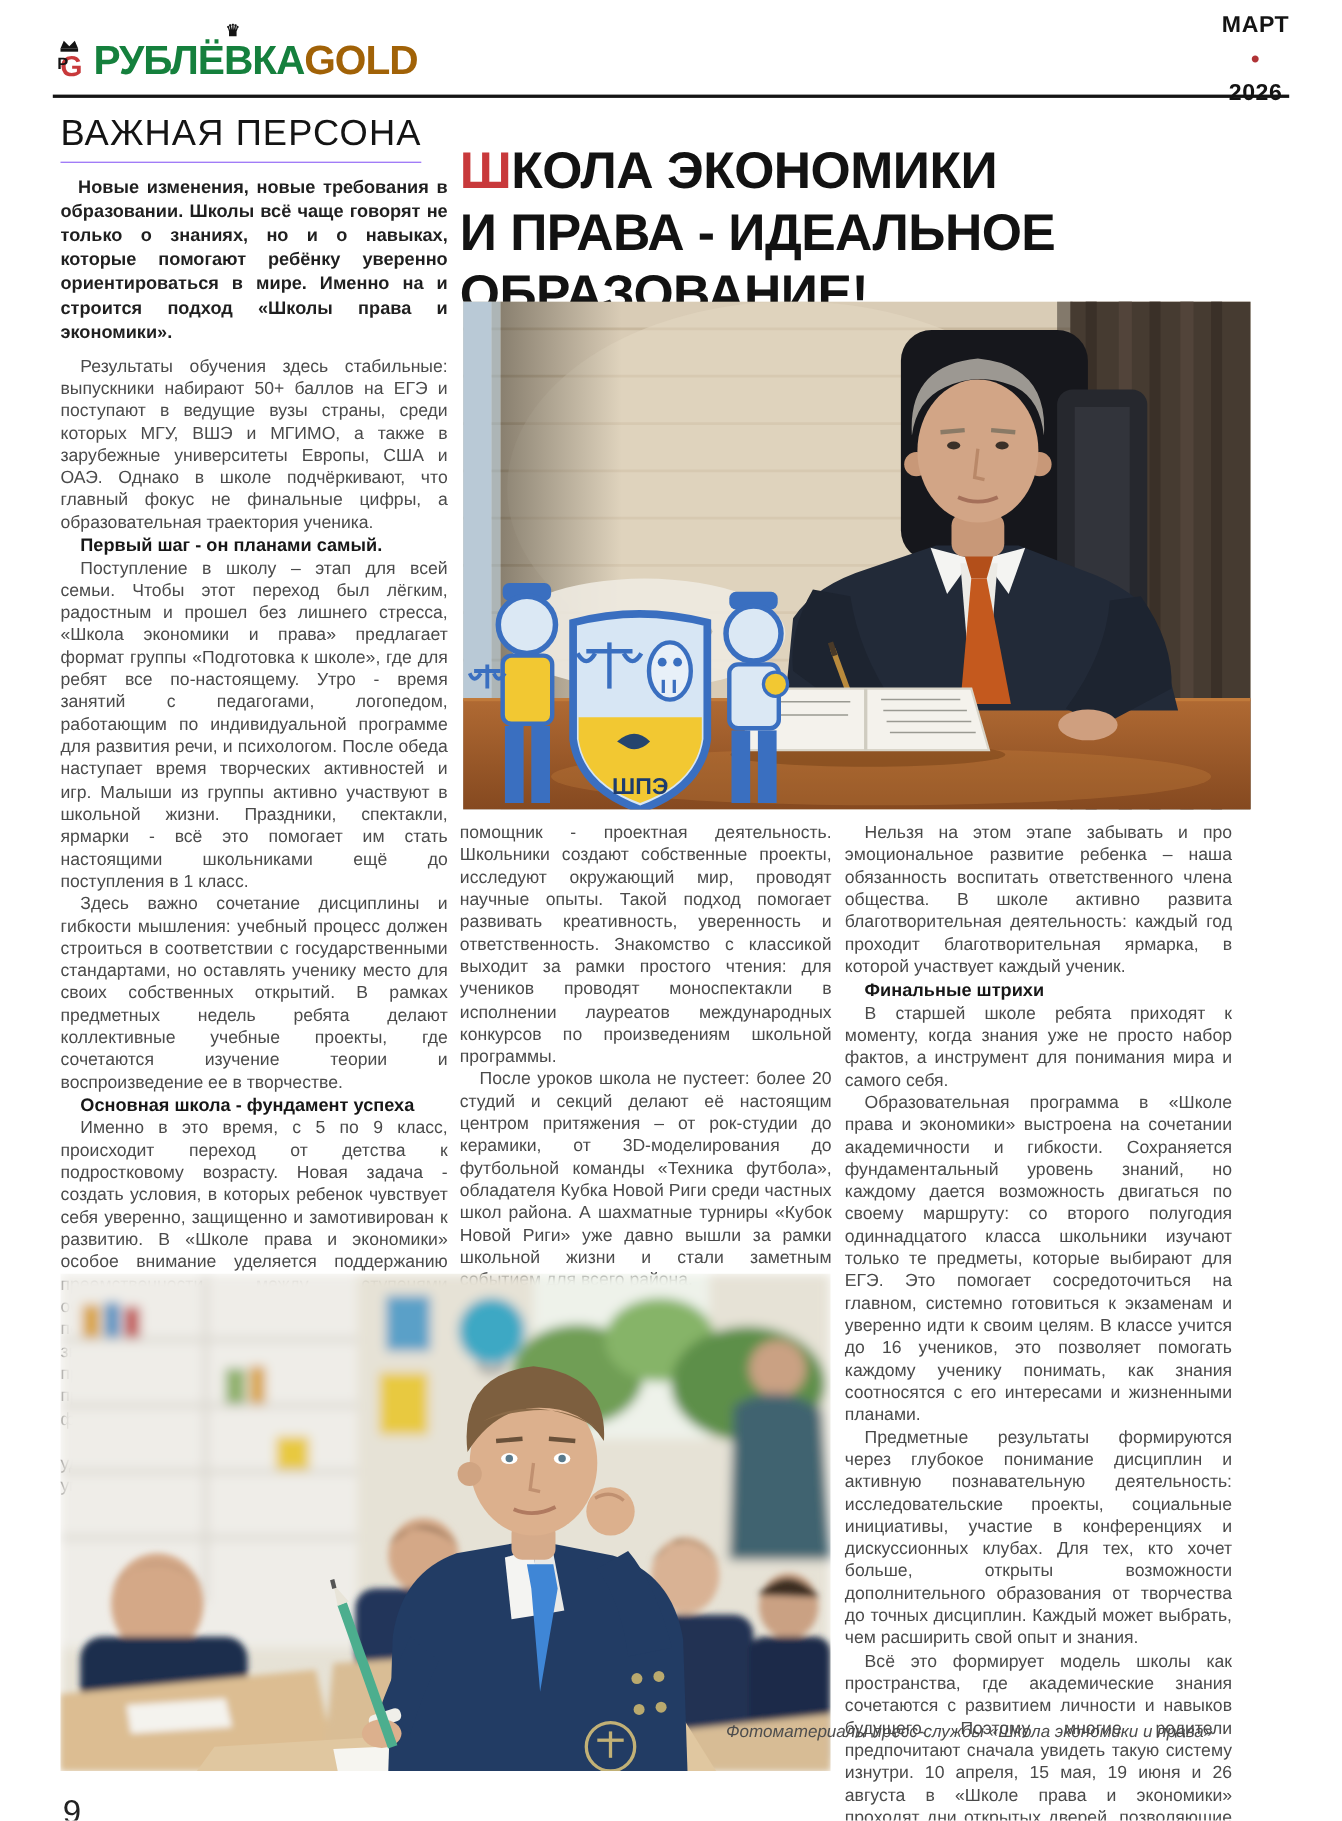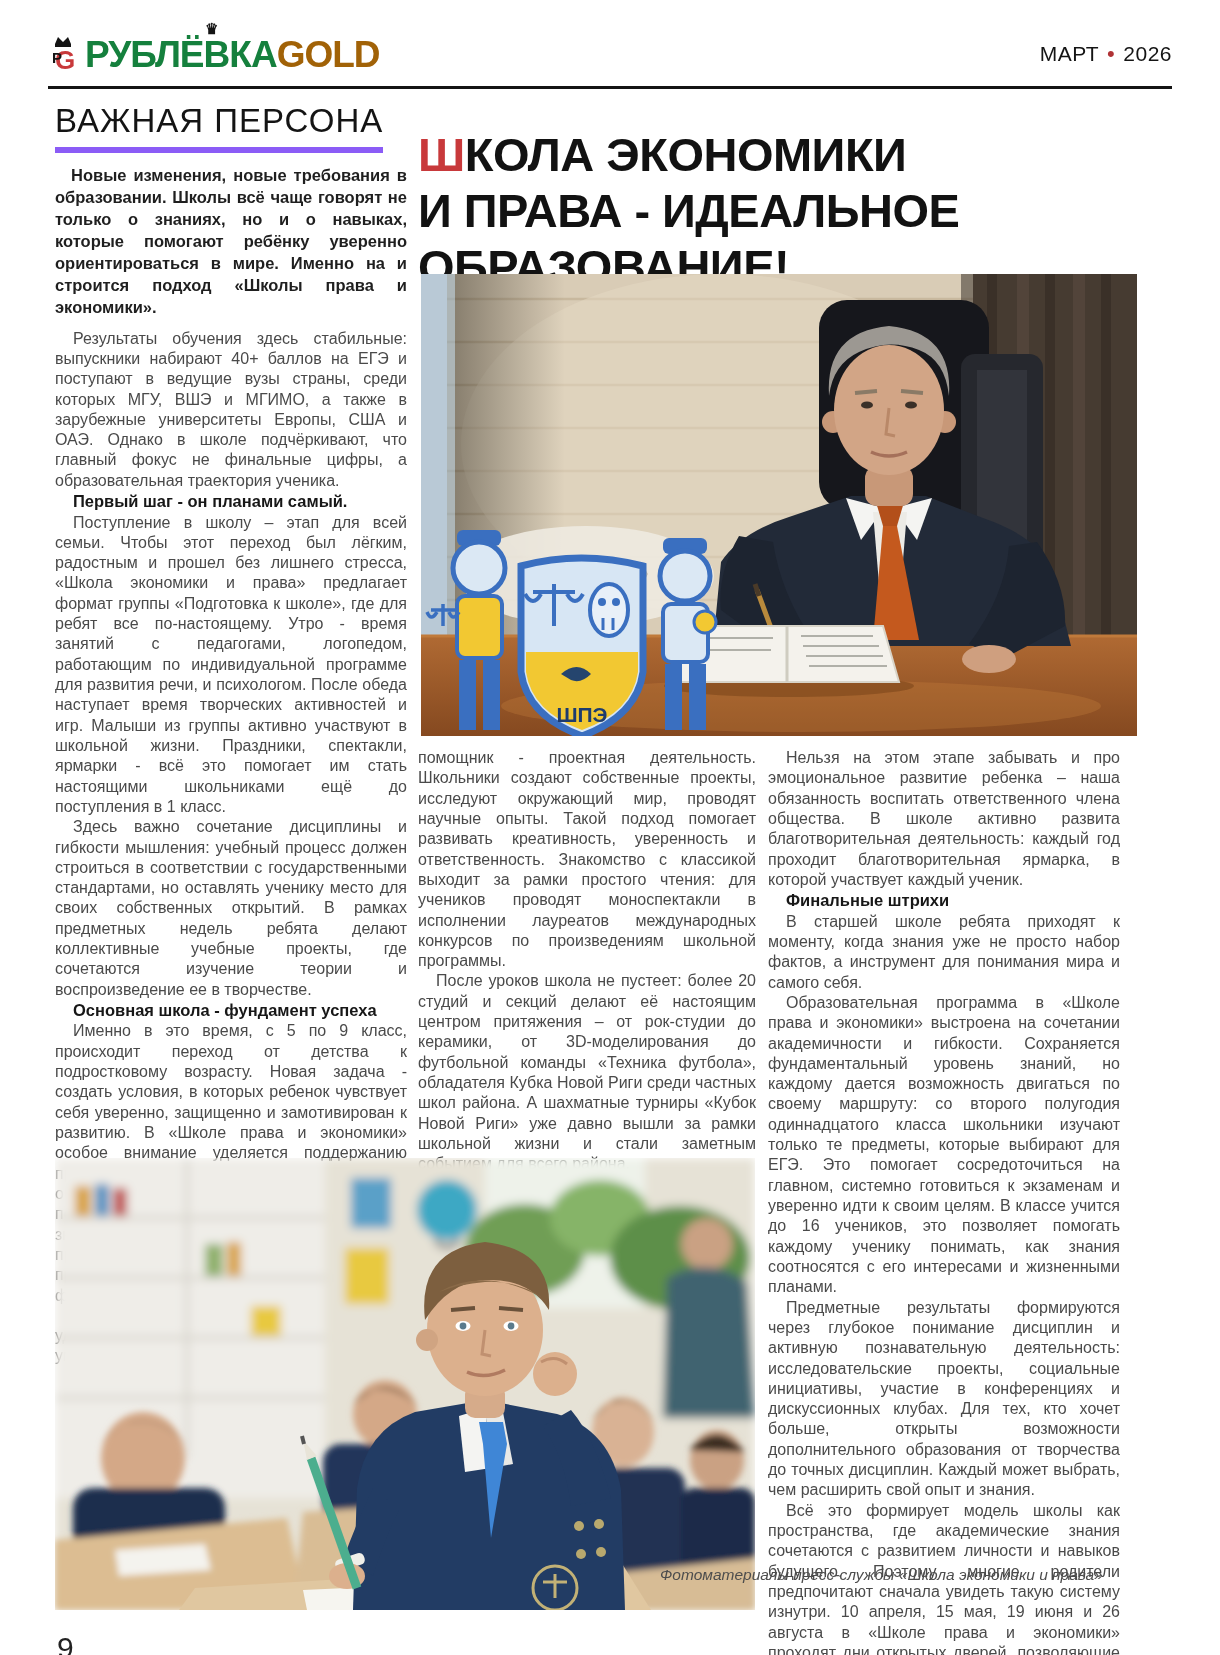--- a/index.html
+++ b/index.html
@@ -8,28 +8,28 @@
     background:#ffffff;font-family:"Liberation Sans",sans-serif;color:#1a1a1a;
   }
   
   .masthead{position:absolute;left:48px;top:22px;width:1124px;height:64px;
     border-bottom:3px solid #141414;display:flex;justify-content:space-between;align-items:center;}
   .logo{display:flex;align-items:center;gap:7px;}
   .logo-text{position:relative;font-weight:700;font-size:37px;letter-spacing:-1px;line-height:1;}
   .brand-black{color:#15803d;}
   .brand-gold{color:#a16207;}
   .crown{position:absolute;left:120px;top:-15px;font-size:15px;color:#141414;}
-  .issue-date{font-weight:400;font-size:21px;letter-spacing:.5px;color:#141414;display:flex;align-items:center;gap:8px;}
+  .issue-date{font-weight:700;font-size:21px;letter-spacing:.5px;color:#141414;display:flex;align-items:center;gap:8px;flex-direction:column;}
   .dot{color:#b03336;font-size:22px;line-height:1;}
   
   .col-left{position:absolute;left:55px;top:102px;width:352px;}
   .col-mid{position:absolute;left:418px;top:748px;width:338px;}
   .col-right{position:absolute;left:768px;top:748px;width:352px;}
   .kicker{font-size:33px;font-weight:400;letter-spacing:1px;color:#141414;
-    border-bottom:6px solid #8b5cf6;padding-bottom:7px;display:inline-block;margin:0 0 12px 0;}
+    border-bottom:1px solid #8b5cf6;padding-bottom:7px;display:inline-block;margin:0 0 12px 0;}
   .lead{font-weight:700;font-size:16.5px;line-height:1.33;color:#1f1f1f;
     text-align:justify;text-indent:16px;margin:0 0 10px 0;}
   .bodytext{font-size:16px;line-height:1.27;color:#4a4a4a;text-align:justify;text-indent:18px;margin:0;}
   .subhead{font-size:16.5px;font-weight:700;color:#171717;text-indent:18px;margin:0;line-height:1.3;}
   
   .headline{position:absolute;left:418px;top:96px;width:716px;font-weight:700;
     font-size:47px;line-height:56px;letter-spacing:-.5px;color:#121212;}
   .headline .red{color:#c8393b;}
   
   .photo1{position:absolute;left:418px;top:271px;width:716px;height:462px;}
@@ -64,21 +64,21 @@
 
 <h1 class="headline">
   <div><span class="red">Ш</span><span>КОЛА ЭКОНОМИКИ</span></div>
   <div>И ПРАВА - ИДЕАЛЬНОЕ</div>
   <div>ОБРАЗОВАНИЕ!</div>
 </h1>
 
 <section class="col-left">
   <h2 class="kicker">ВАЖНАЯ ПЕРСОНА</h2>
   <p class="lead">Новые изменения, новые требования в образовании. Школы всё чаще говорят не только о знаниях, но и о навыках, которые помогают ребёнку уверенно ориентироваться в мире. Именно на и строится подход «Школы права и экономики».</p>
-  <p class="bodytext">Результаты обучения здесь стабильные: выпускники набирают 40+ баллов на ЕГЭ и поступают в ведущие вузы страны, среди которых МГУ, ВШЭ и МГИМО, а также в зарубежные университеты Европы, США и ОАЭ. Однако в школе подчёркивают, что главный фокус не финальные цифры, а образовательная траектория ученика.</p>
+  <p class="bodytext">Результаты обучения здесь стабильные: выпускники набирают 50+ баллов на ЕГЭ и поступают в ведущие вузы страны, среди которых МГУ, ВШЭ и МГИМО, а также в зарубежные университеты Европы, США и ОАЭ. Однако в школе подчёркивают, что главный фокус не финальные цифры, а образовательная траектория ученика.</p>
   <p class="subhead">Первый шаг - он планами самый.</p>
   <p class="bodytext">Поступление в школу – этап для всей семьи. Чтобы этот переход был лёгким, радостным и прошел без лишнего стресса, «Школа экономики и права» предлагает формат группы «Подготовка к школе», где для ребят все по-настоящему. Утро - время занятий с педагогами, логопедом, работающим по индивидуальной программе для развития речи, и психологом. После обеда наступает время творческих активностей и игр. Малыши из группы активно участвуют в школьной жизни. Праздники, спектакли, ярмарки - всё это помогает им стать настоящими школьниками ещё до поступления в 1 класс.</p>
   <p class="bodytext">Здесь важно сочетание дисциплины и гибкости мышления: учебный процесс должен строиться в соответствии с государственными стандартами, но оставлять ученику место для своих собственных открытий. В рамках предметных недель ребята делают коллективные учебные проекты, где сочетаются изучение теории и воспроизведение ее в творчестве.</p>
   <p class="subhead">Основная школа - фундамент успеха</p>
   <p class="bodytext">Именно в это время, с 5 по 9 класс, происходит переход от детства к подростковому возрасту. Новая задача - создать условия, в которых ребенок чувствует себя уверенно, защищенно и замотивирован к развитию. В «Школе права и экономики» особое внимание уделяется поддержанию преемственности между ступенями образования: выпускники начальной школы переходят в новую среду, оставаясь в знакомой атмосфере. Для этого действует программа адаптации – серия пробных предметных занятий для знакомства с новым форматом и учителями.</p>
   <p class="bodytext">В основной школе особое внимание уделяется формированию метапредметных умений. Главный</p>
 </section>
 
 <figure class="photo1" style="margin:3px">
 <svg viewBox="0 0 716 462" preserveAspectRatio="none">

